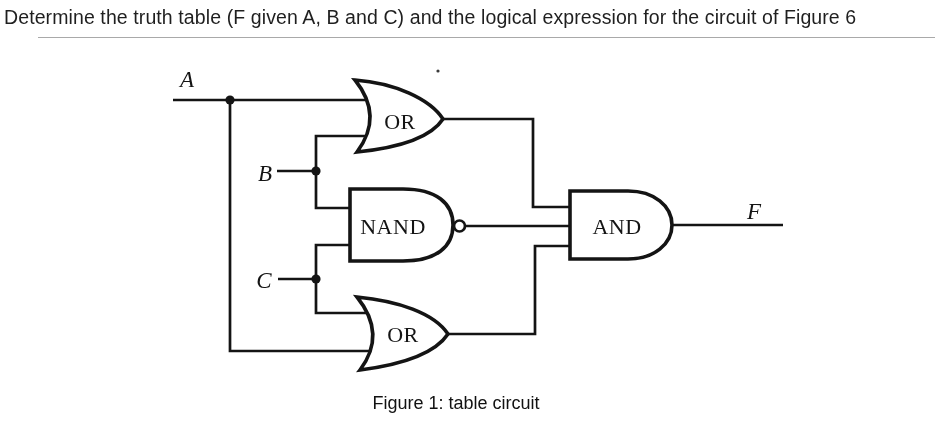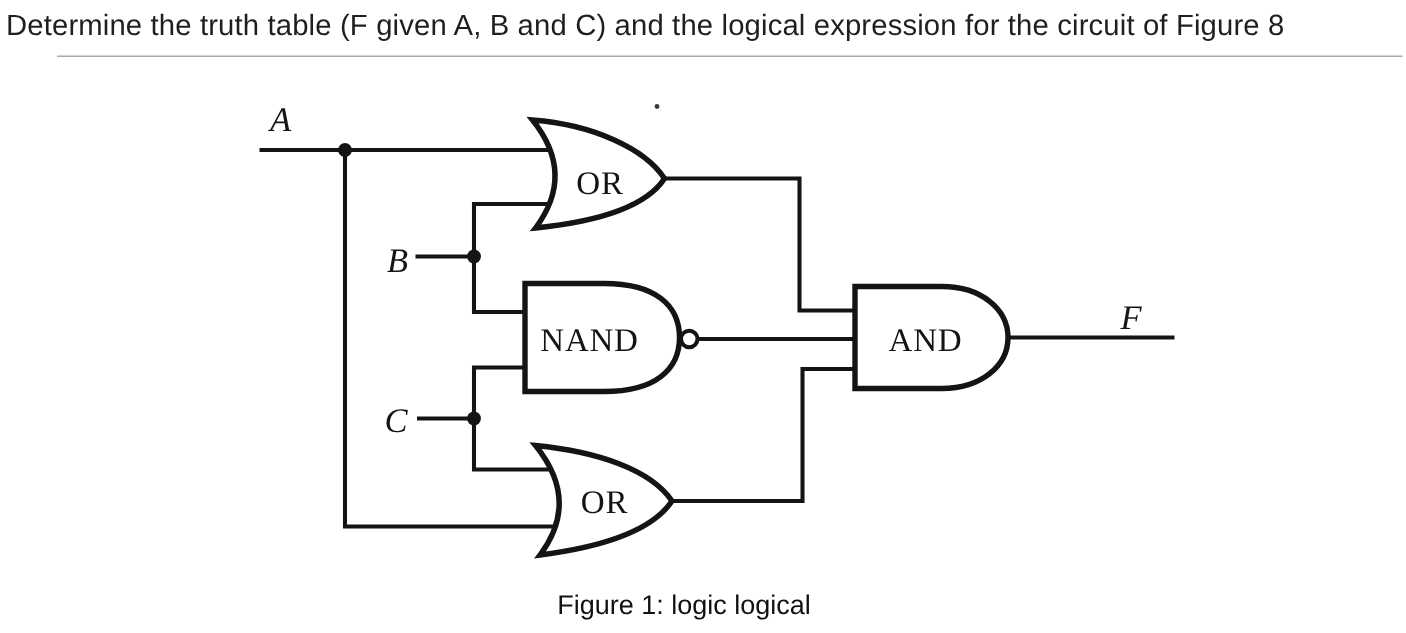--- a/index.html
+++ b/index.html
@@ -28,21 +28,21 @@
     text-anchor:middle;letter-spacing:.5px;
   }
   .pin-label{
     font-family:"Liberation Serif",serif;font-style:italic;font-size:23px;
     fill:#141414;text-anchor:middle;
   }
 </style>
 </head>
 <body>
 
-<div class="title">Determine the truth table (F given A, B and C) and the logical expression for the circuit of Figure 8</div>
+<div class="title">Determine the truth table (F given A, B and C) and the logical expression for the circuit of Figure 6</div>
 <div class="divider"></div>
 
 <svg width="937" height="422" viewBox="0 0 937 422">
 
   <g>
     <path class="wire" d="M173,100 L385,100"></path>
     <path class="wire" d="M230,100 L230,351 L392,351"></path>
     <path class="wire" d="M277,171 L316,171"></path>
     <path class="wire" d="M316,171 L316,136 L388,136"></path>
     <path class="wire" d="M316,171 L316,208 L356,208"></path>
@@ -81,13 +81,13 @@
   </g>
 
   <text class="pin-label" x="187" y="87">A</text>
   <text class="pin-label" x="265" y="181">B</text>
   <text class="pin-label" x="264" y="288">C</text>
   <text class="pin-label" x="754" y="219">F</text>
 
   <circle cx="438" cy="71" r="1.6" fill="#3a3a3a"></circle>
 </svg>
 
-<div class="caption">Figure 1: logic logical</div>
+<div class="caption">Figure 1: table circuit</div>
 
 </body></html>

